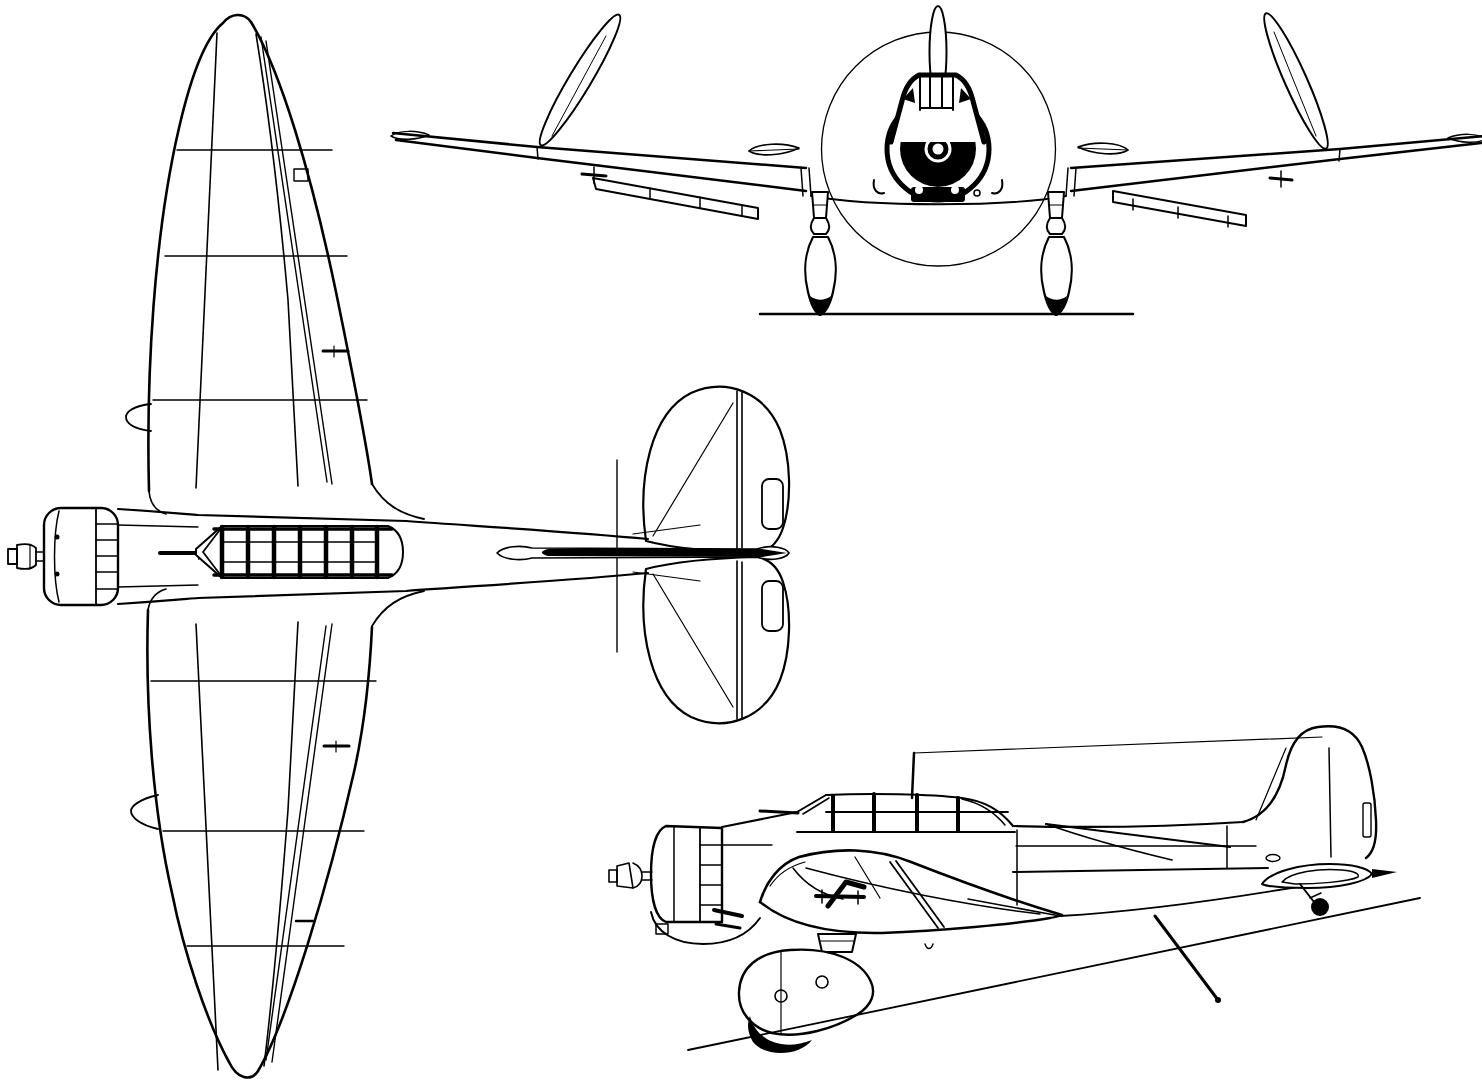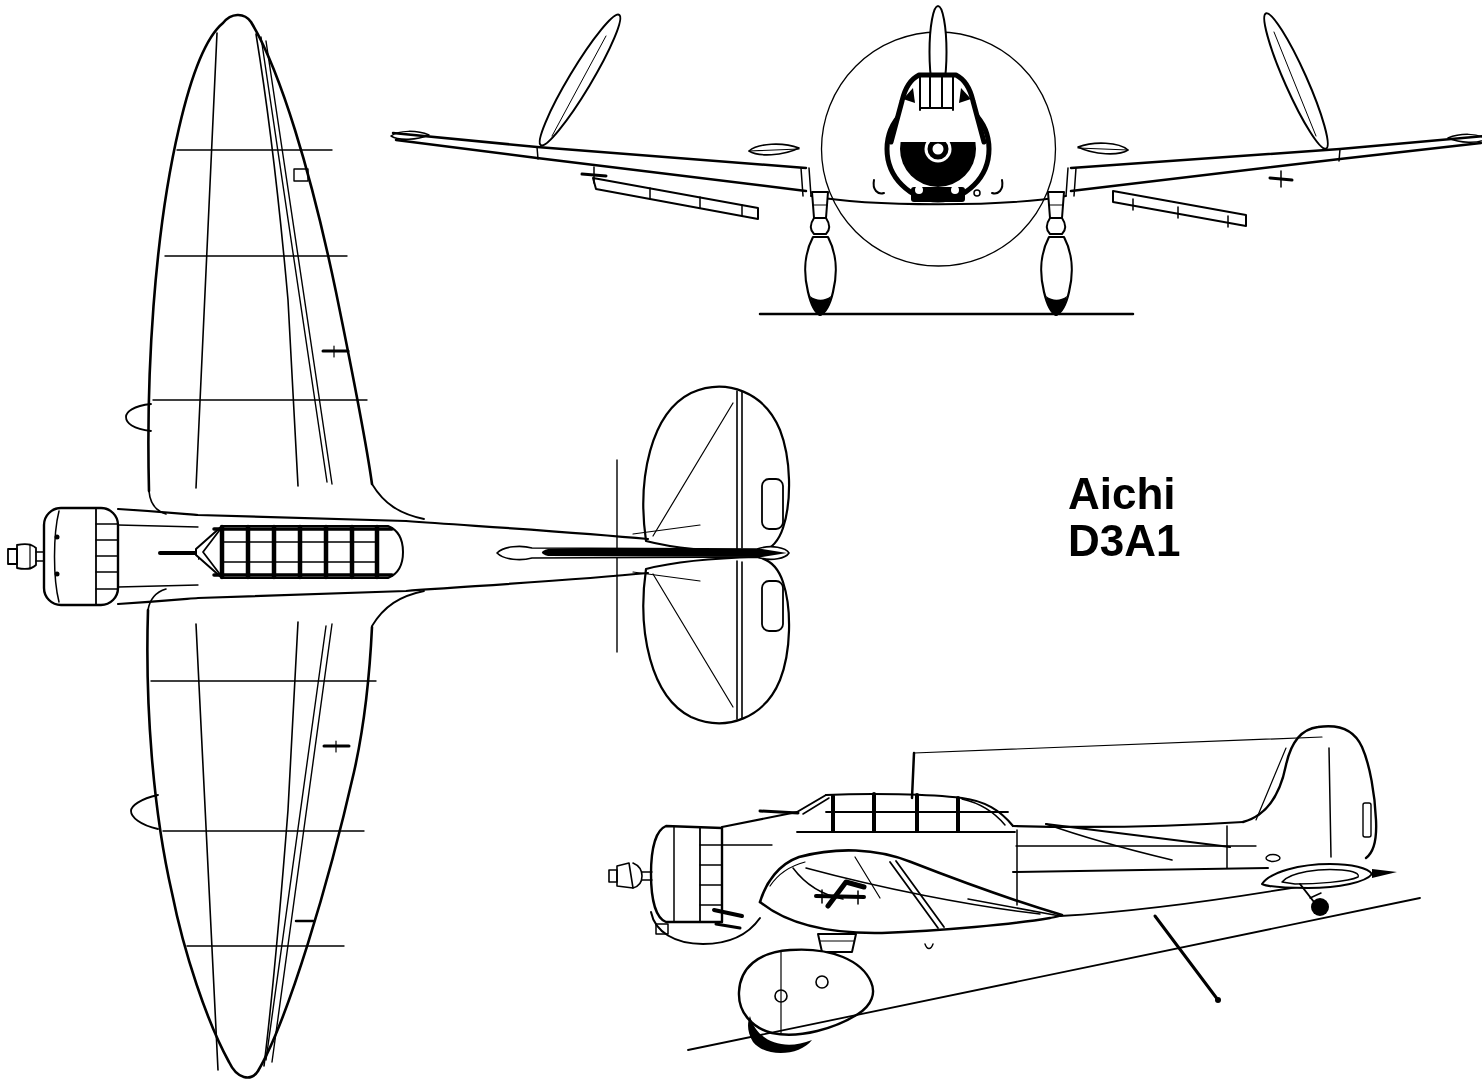--- a/index.html
+++ b/index.html
@@ -277,18 +277,14 @@
     </g>
 
     <g>
       <path d="M 688,1050 L 1420,898" stroke-width="1.8"></path>
       <path d="M 1155,916 L 1218,1000" stroke-width="3"></path>
       <circle cx="1218" cy="1000" r="3" fill="#000" stroke="none"></circle>
     </g>
   </g>
 </svg>
 
-<div class="label">
-  <div>Aichi</div>
-  <div>D3A1</div>
+
 </div>
 
-</div>
-
 </body></html>

